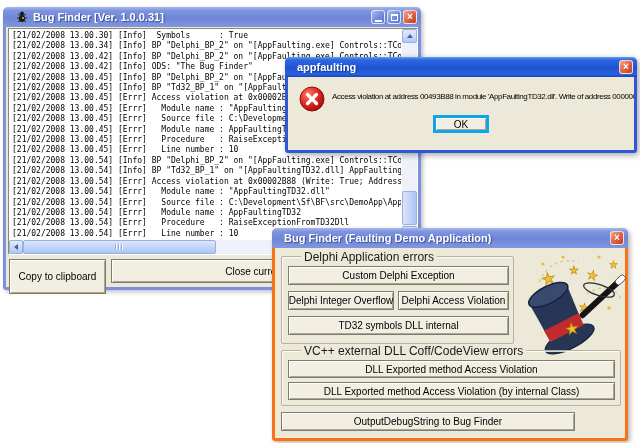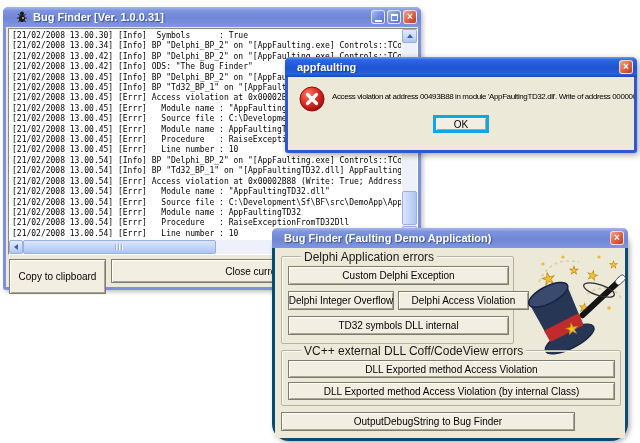--- a/index.html
+++ b/index.html
@@ -24,21 +24,21 @@
     font-size:10px; font-weight:bold; line-height:1; cursor:default;
   }
   .cap.blue  { background:linear-gradient(135deg,#A8BCF0 0%,#7A93E0 45%,#5572CC 100%); }
   .cap.red   { background:linear-gradient(135deg,#F3A68F 0%,#E06B4E 45%,#C23A20 100%); }
   .glyph-min { width:7px; height:2px; background:#fff; margin-top:7px; }
   .glyph-max { width:7px; height:7px; border:1px solid #fff; border-top:2px solid #fff; }
   .wbody { position:absolute; left:3px; right:3px; top:20px; bottom:3px; background:#ECE9D8; }
 
   .win-main   { left:3px;   top:7px;   width:418px; height:283px; background:#7C90DC; z-index:1; box-shadow:2px 2px 4px rgba(0,0,0,.25); }
   .win-dialog { left:285px; top:57px;  width:352px; height:96px;  background:#2E58D8; z-index:3; box-shadow:2px 2px 6px rgba(0,0,0,.35); }
-  .win-demo   { left:272px; top:228px; width:356px; height:213px; background:#0c4a6e; z-index:2; box-shadow:2px 2px 5px rgba(0,0,0,.3);border-radius:17px; }
+  .win-demo   { left:272px; top:228px; width:356px; height:213px; background:#f97316; z-index:2; box-shadow:2px 2px 5px rgba(0,0,0,.3); }
 
   
   .log-frame { position:absolute; left:2px; top:1px; width:410px; height:227px;
                background:#fff; border:1px solid; border-color:#8A8A7C #fff #fff #8A8A7C;text-decoration:underline; }
   .log-text  { position:absolute; left:3px; top:2px; right:16px; bottom:15px; overflow:hidden; }
   .log-line  { font-family:"DejaVu Sans Mono", monospace; font-size:8px; line-height:10.4px;
                color:#000; white-space:pre; }
   .vscroll { position:absolute; top:0; right:0; width:15px; bottom:14px; background:#EEF1F9; }
   .hscroll { position:absolute; left:0; bottom:0; height:14px; right:15px; background:#EEF1F9; }
   .sb-corner { position:absolute; right:0; bottom:0; width:15px; height:14px; background:#ECE9D8; }
@@ -79,21 +79,21 @@
 
   
   .groupbox { position:absolute; border:1px solid #B5B2A1; border-radius:2px;
               box-shadow:inset 1px 1px 0 rgba(255,255,255,.8); }
   .grouplabel { position:absolute; top:-7px; left:19px; background:#ECE9D8; padding:0 3px;
                 font-size:12px; color:#1a1a1a; white-space:nowrap; }
   .g1 { left:6px;  top:8px;  width:233px; height:88px; }
   .g2 { left:6px;  top:102px; width:340px; height:56px; }
   .gb1-b1 { position:absolute; left:6px;  top:9px;  width:221px; height:19px; }
   .gb1-b2 { position:absolute; left:6px;  top:34px; width:106px; height:19px; }
-  .gb1-b3 { position:absolute; left:116px; top:34px; width:131px; height:19px; }
+  .gb1-b3 { position:absolute; left:116px; top:34px; width:111px; height:19px; }
   .gb1-b4 { position:absolute; left:6px;  top:59px; width:221px; height:19px; }
   .gb2-b1 { position:absolute; left:6px;  top:9px;  width:327px; height:18px; }
   .gb2-b2 { position:absolute; left:6px;  top:31px; width:327px; height:18px; }
   .btn-ods { position:absolute; left:6px; top:164px; width:294px; height:19px; }
   .hat-art { position:absolute; left:246px; top:2px; width:106px; height:108px; }
 </style>
 </head>
 <body>
 
 <div id="screen">

